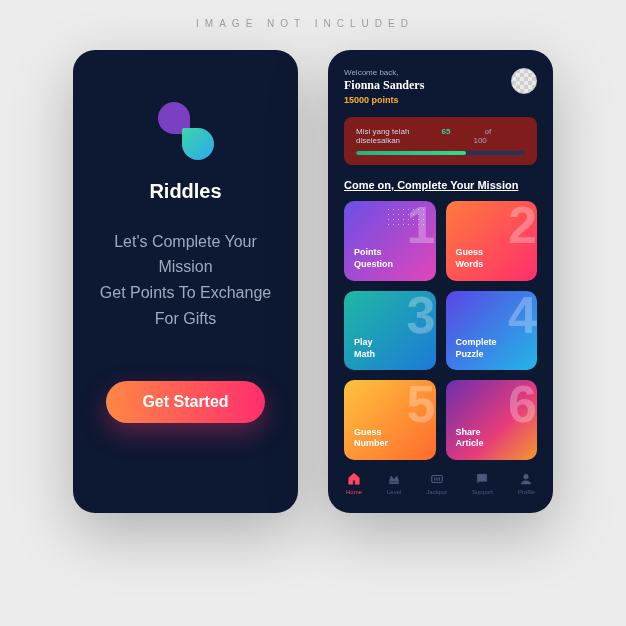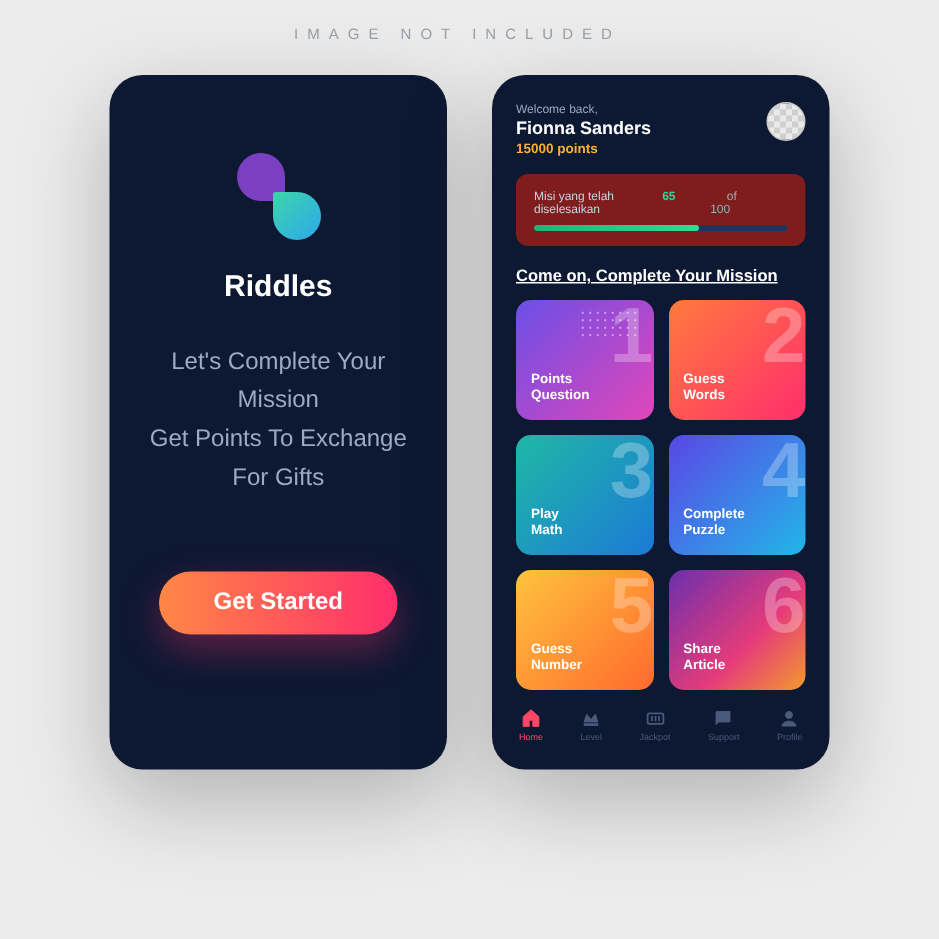--- a/index.html
+++ b/index.html
@@ -81,21 +81,21 @@
   font-weight: 700;
   color: #fff;
   background: linear-gradient(90deg, #ff8745 0%, #ff2e6c 100%);
   box-shadow: 0 10px 26px rgba(255,50,110,0.35);
   cursor: pointer;
 }
 
 
 .hdr { display:flex; justify-content:space-between; align-items:flex-start; margin-bottom:12px; }
 .welcome { font-size:8px; color:#9fa9bf; }
-.username { font-size:12px; font-weight:700; margin-top:1px; }
+.username { font-size:12px; font-weight:700; margin-top:1px;font-family:Liberation Serif, serif; }
 .points { font-size:9px; font-weight:700; color:#ffb02e; margin-top:2px; }
 .avatar {
   width: 26px; height:26px;
   border-radius: 50%;
   background:
     repeating-conic-gradient(#cfcfcf 0% 25%, #eaeaea 0% 50%);
   background-size: 8px 8px;
   border: 1px solid #ccc;
 }
 

